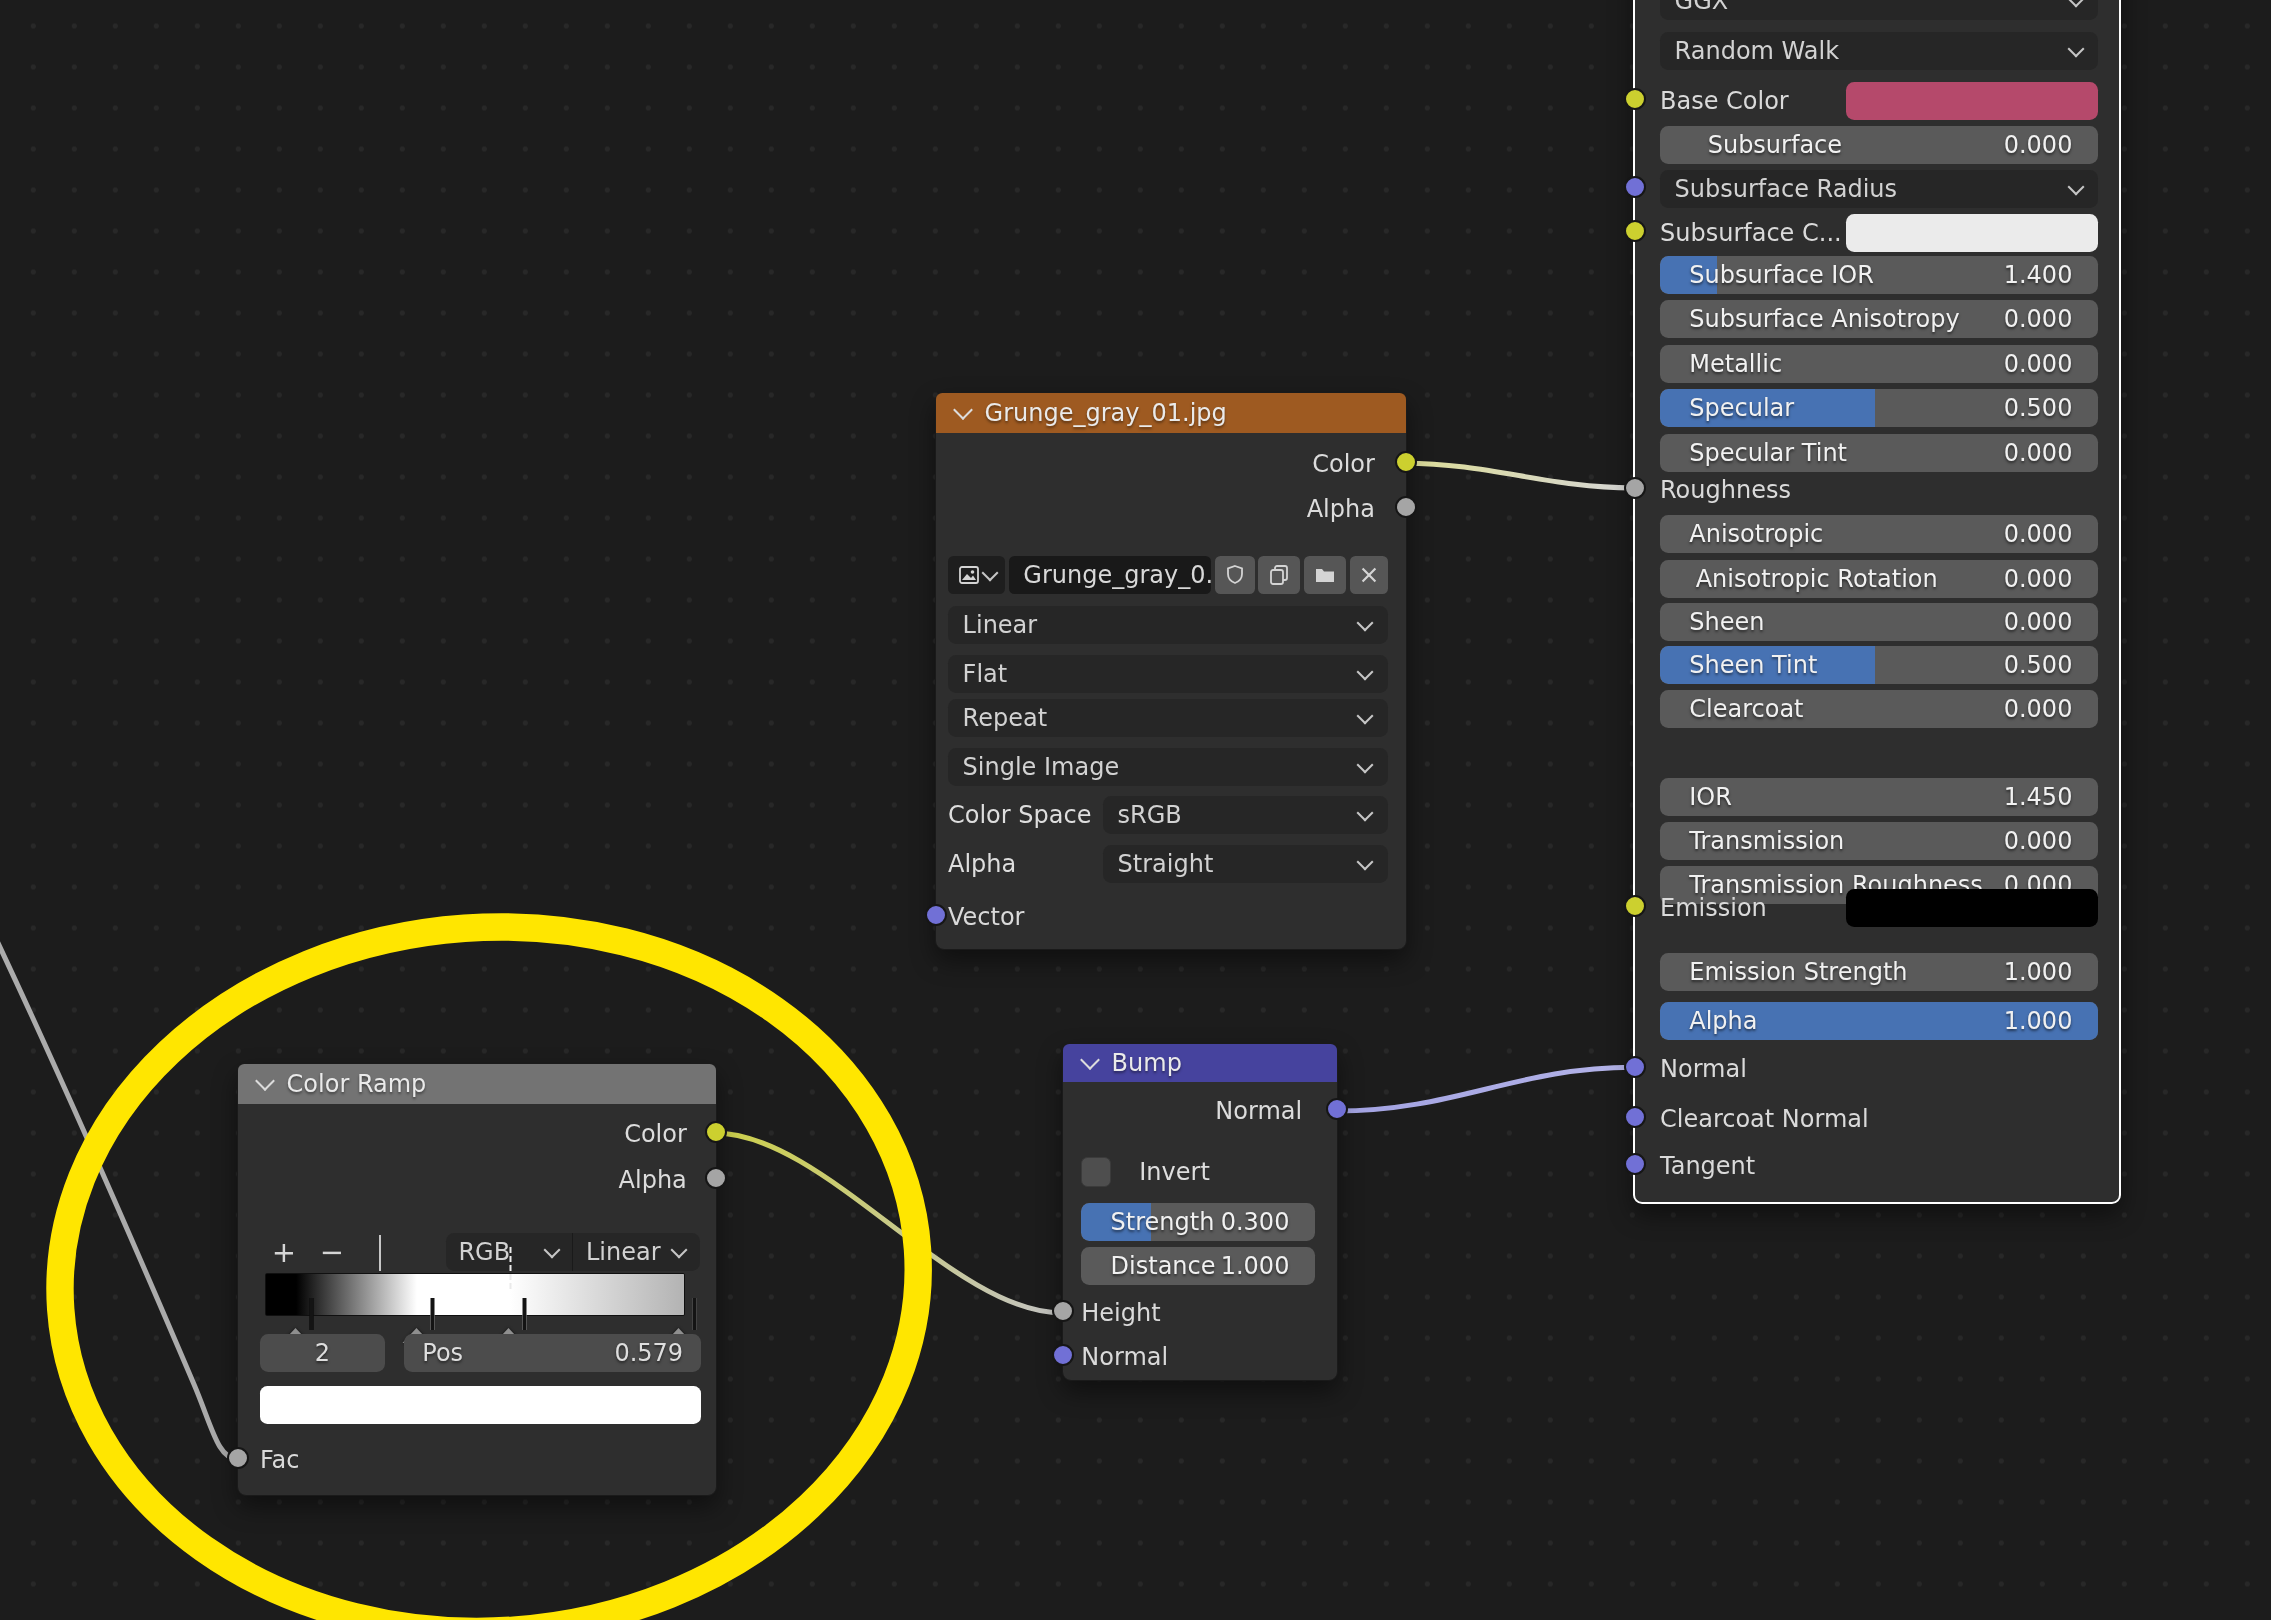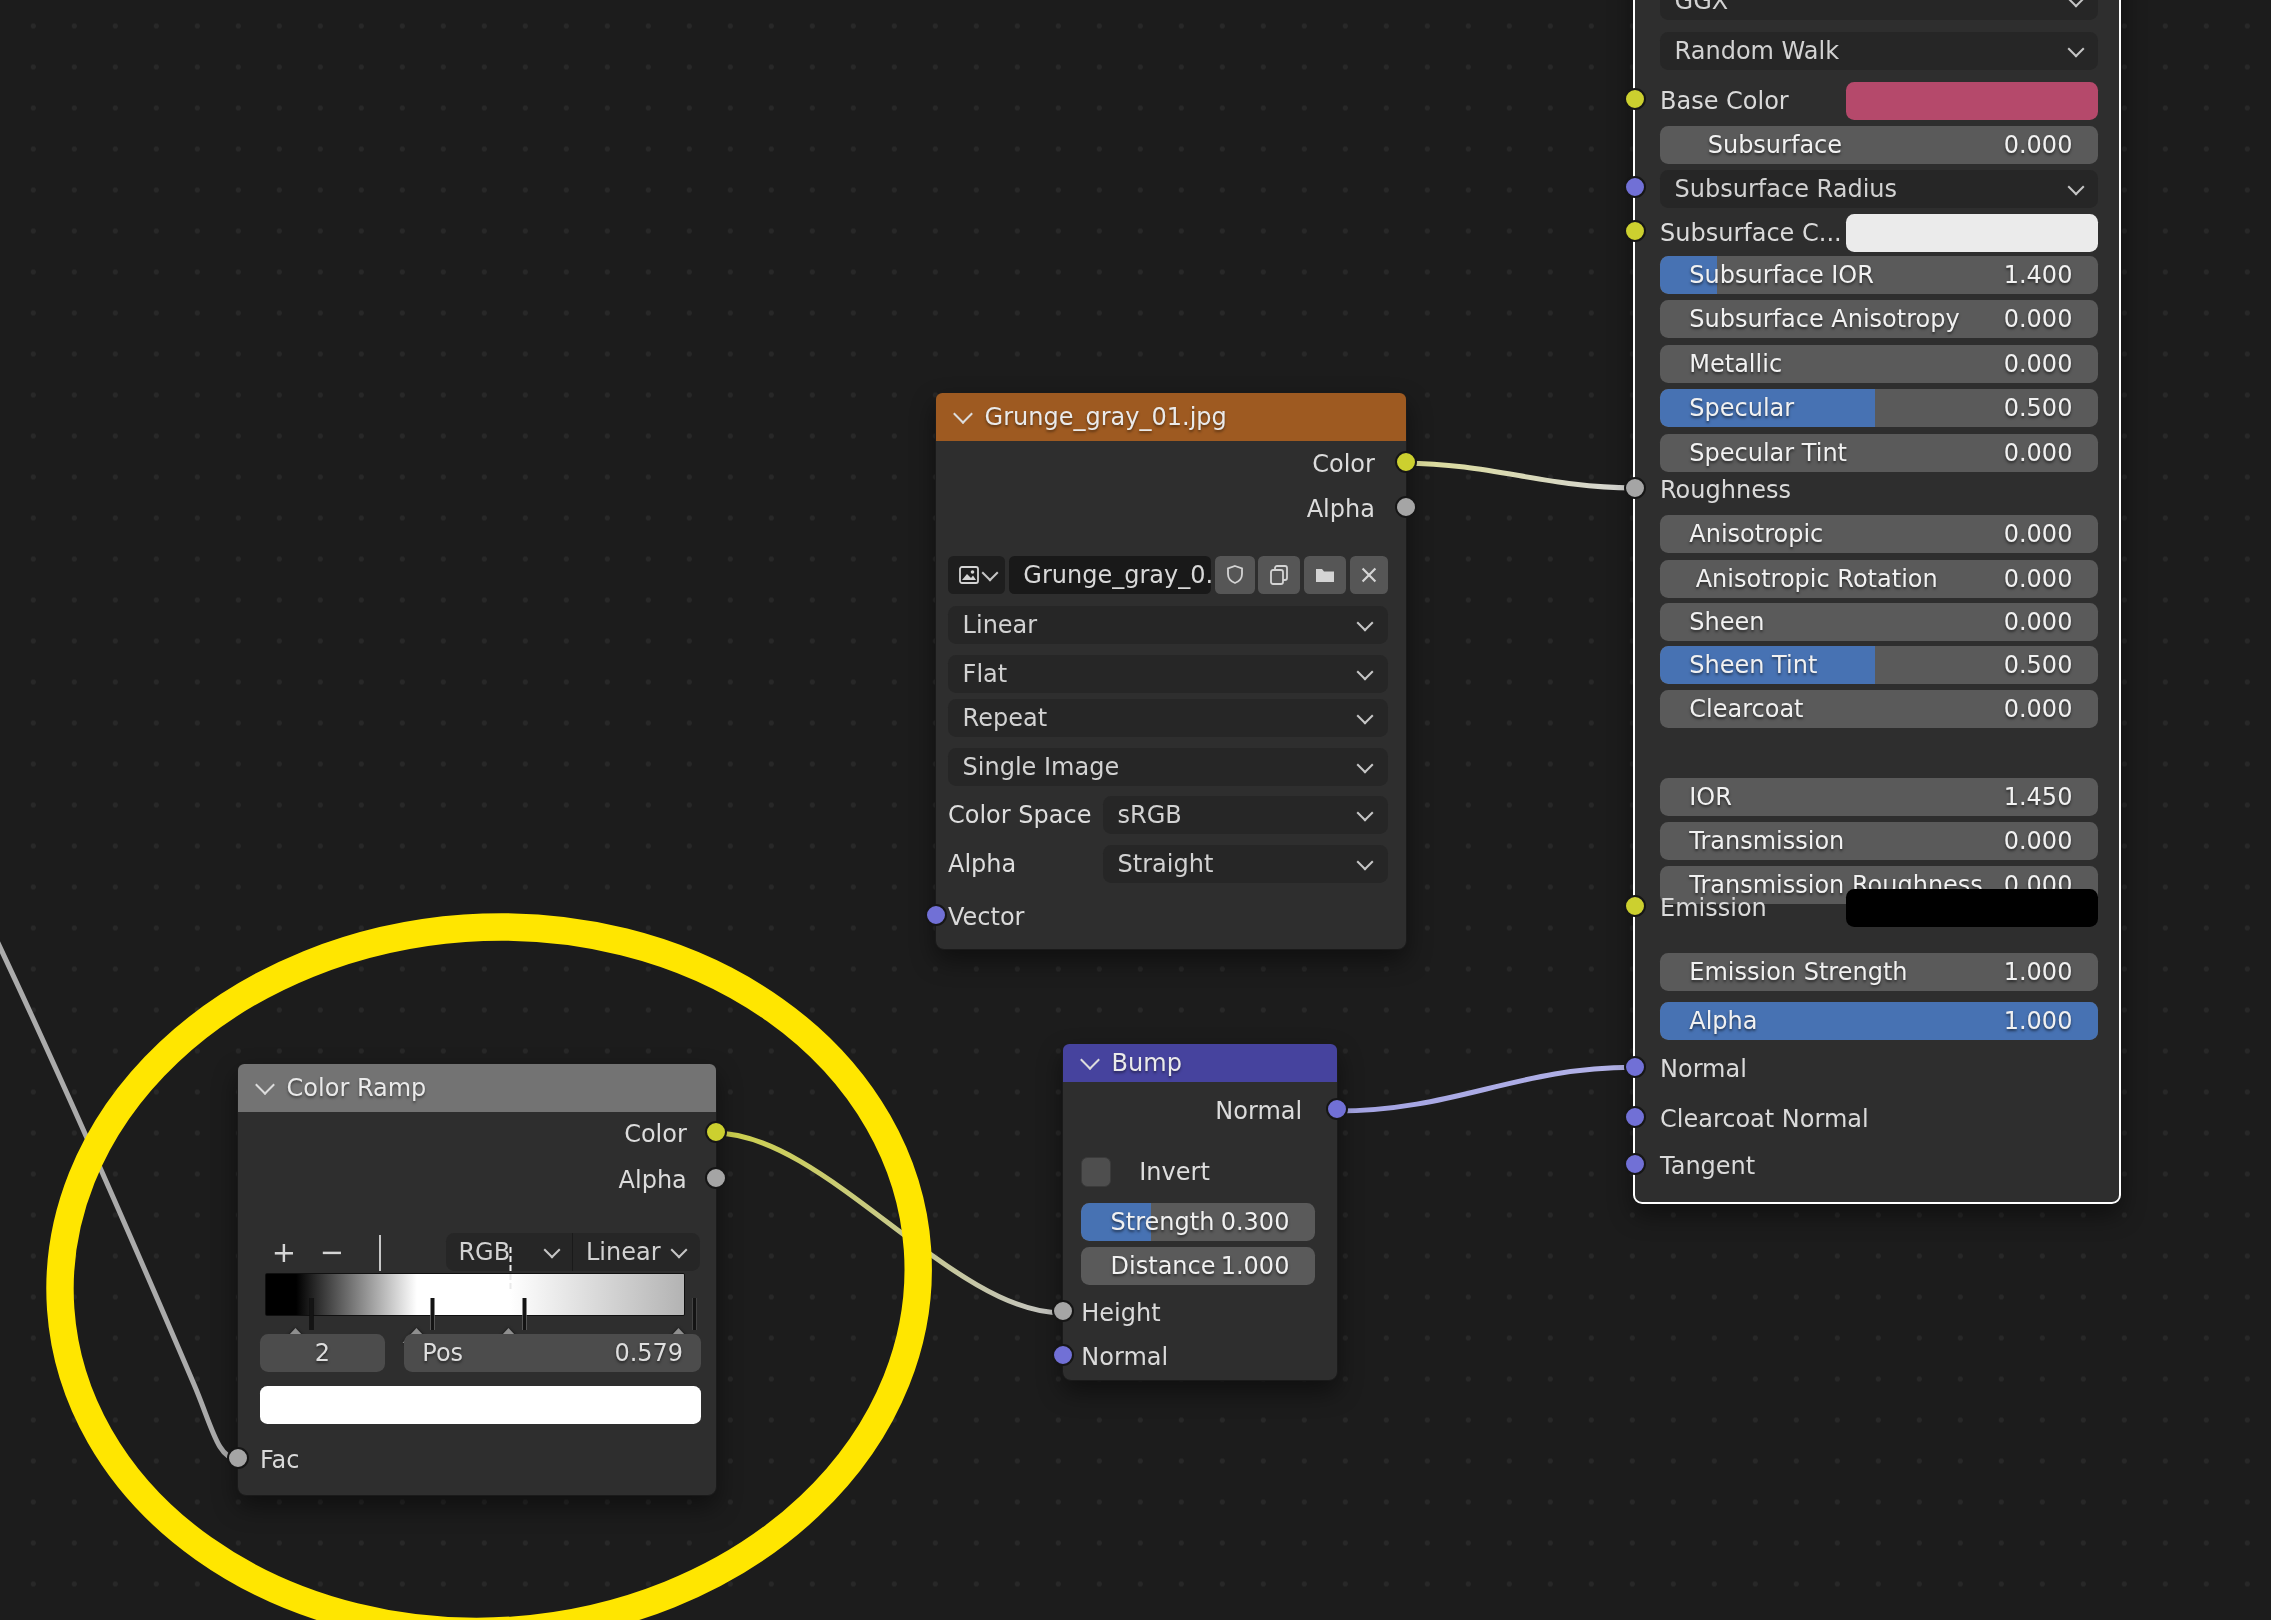--- a/index.html
+++ b/index.html
@@ -12,21 +12,21 @@
     color:#dedede;font-size:24px;
   }
   svg.layer{position:absolute;left:0;top:0;pointer-events:none;}
   #annot{z-index:50;}
   .node{
     position:absolute;background:#2e2e2e;border:1.8px solid #1a1a1a;border-radius:9.1px;
     box-shadow:0 11px 24px rgba(0,0,0,.45);z-index:10;
   }
   .node.sel{border:2.7px solid #ffffff;}
   .nhead{
-    position:absolute;left:0;right:0;top:0;height:48px;border-radius:6.4px 6.4px 0 0;
+    position:absolute;left:0;right:0;top:0;height:40px;border-radius:6.4px 6.4px 0 0;
     display:flex;align-items:center;padding-left:20px;color:#eaeaea;
     text-shadow:0 1.8px 2.7px rgba(0,0,0,.45);
   }
   .chev{width:12px;height:12px;border-right:2.7px solid #dcdcdc;border-bottom:2.7px solid #dcdcdc;
     transform:rotate(45deg);margin:-6.4px 14.6px 0 0;flex:0 0 auto;}
   .dchev{width:10px;height:10px;border-right:2.3px solid #c6c6c6;border-bottom:2.3px solid #c6c6c6;
     transform:rotate(45deg);margin:-4.6px 1.8px 0 auto;flex:0 0 auto;}
   .row{position:absolute;height:38px;display:flex;align-items:center;}
   #n-bsdf .row{left:25px;right:21px;}
   #n-img  .row{left:12px;right:18.3px;}

